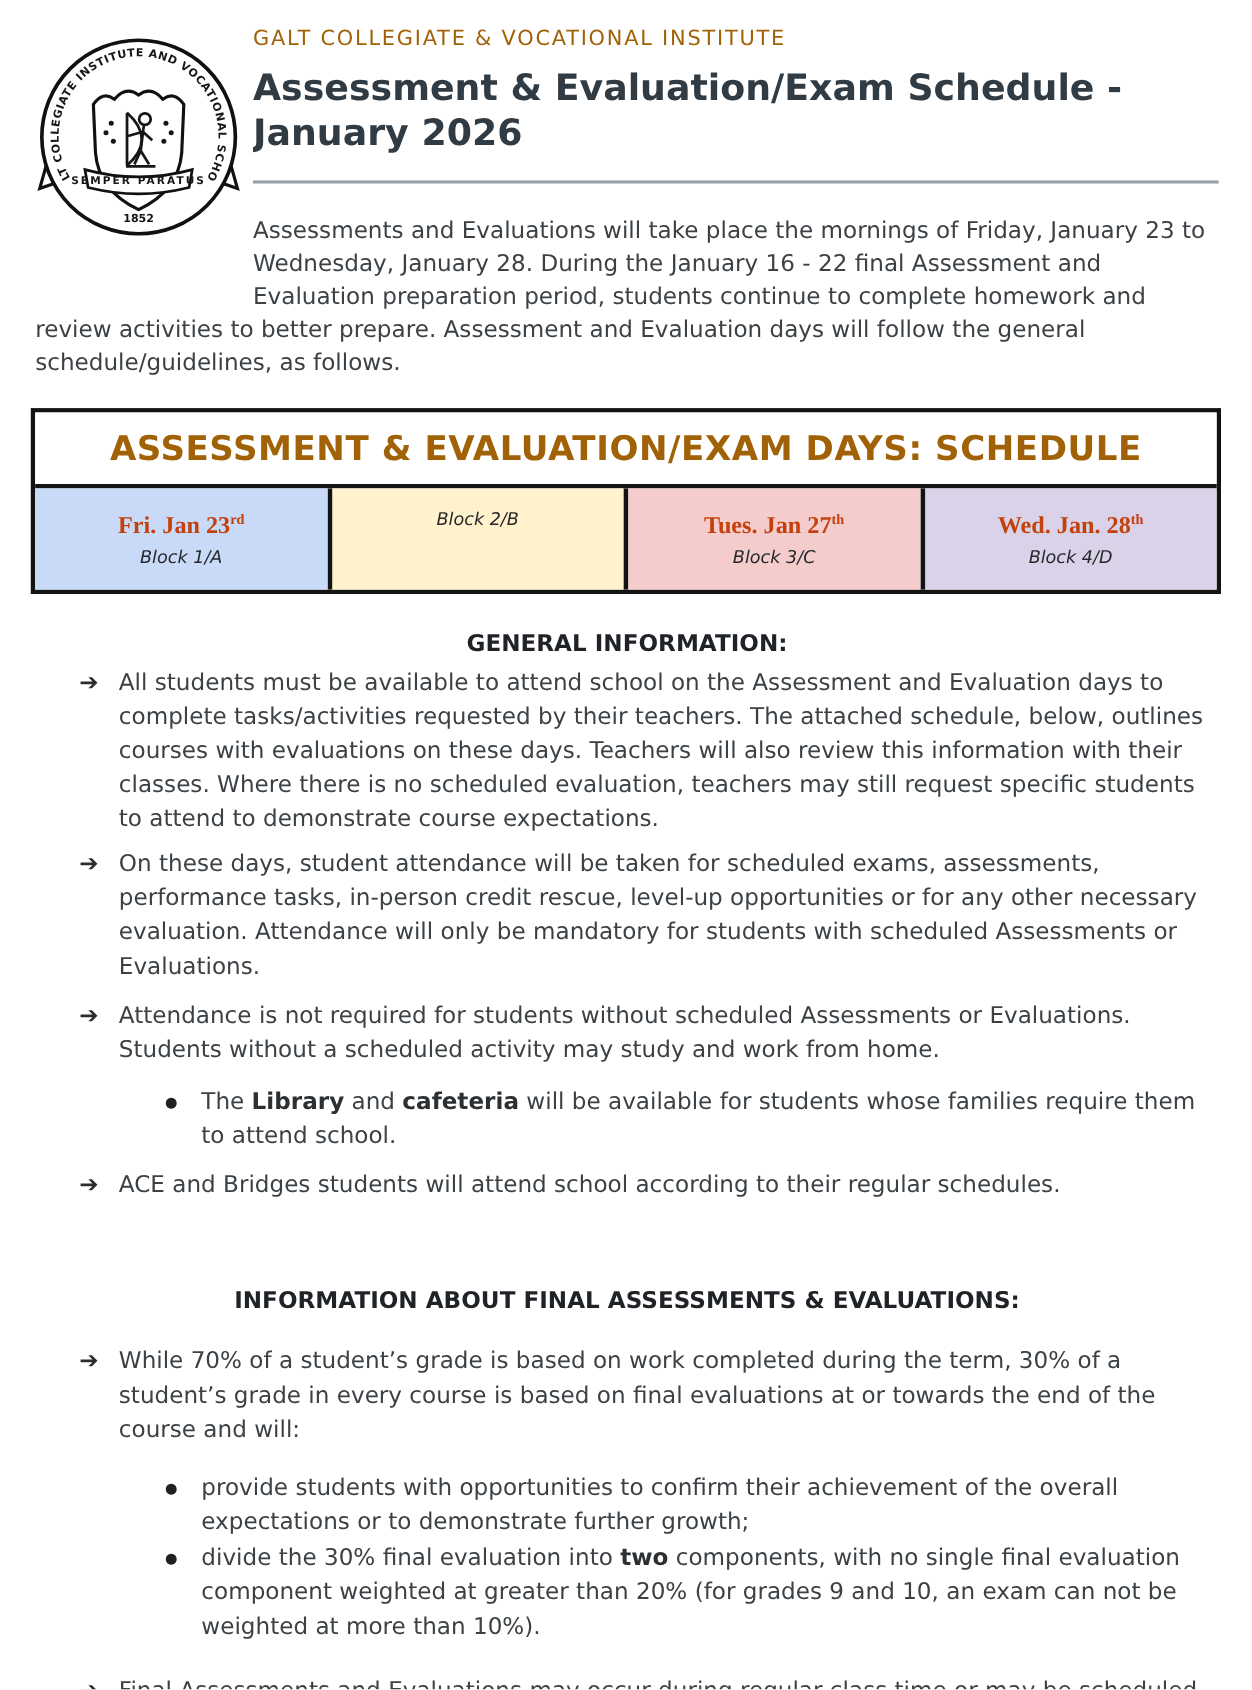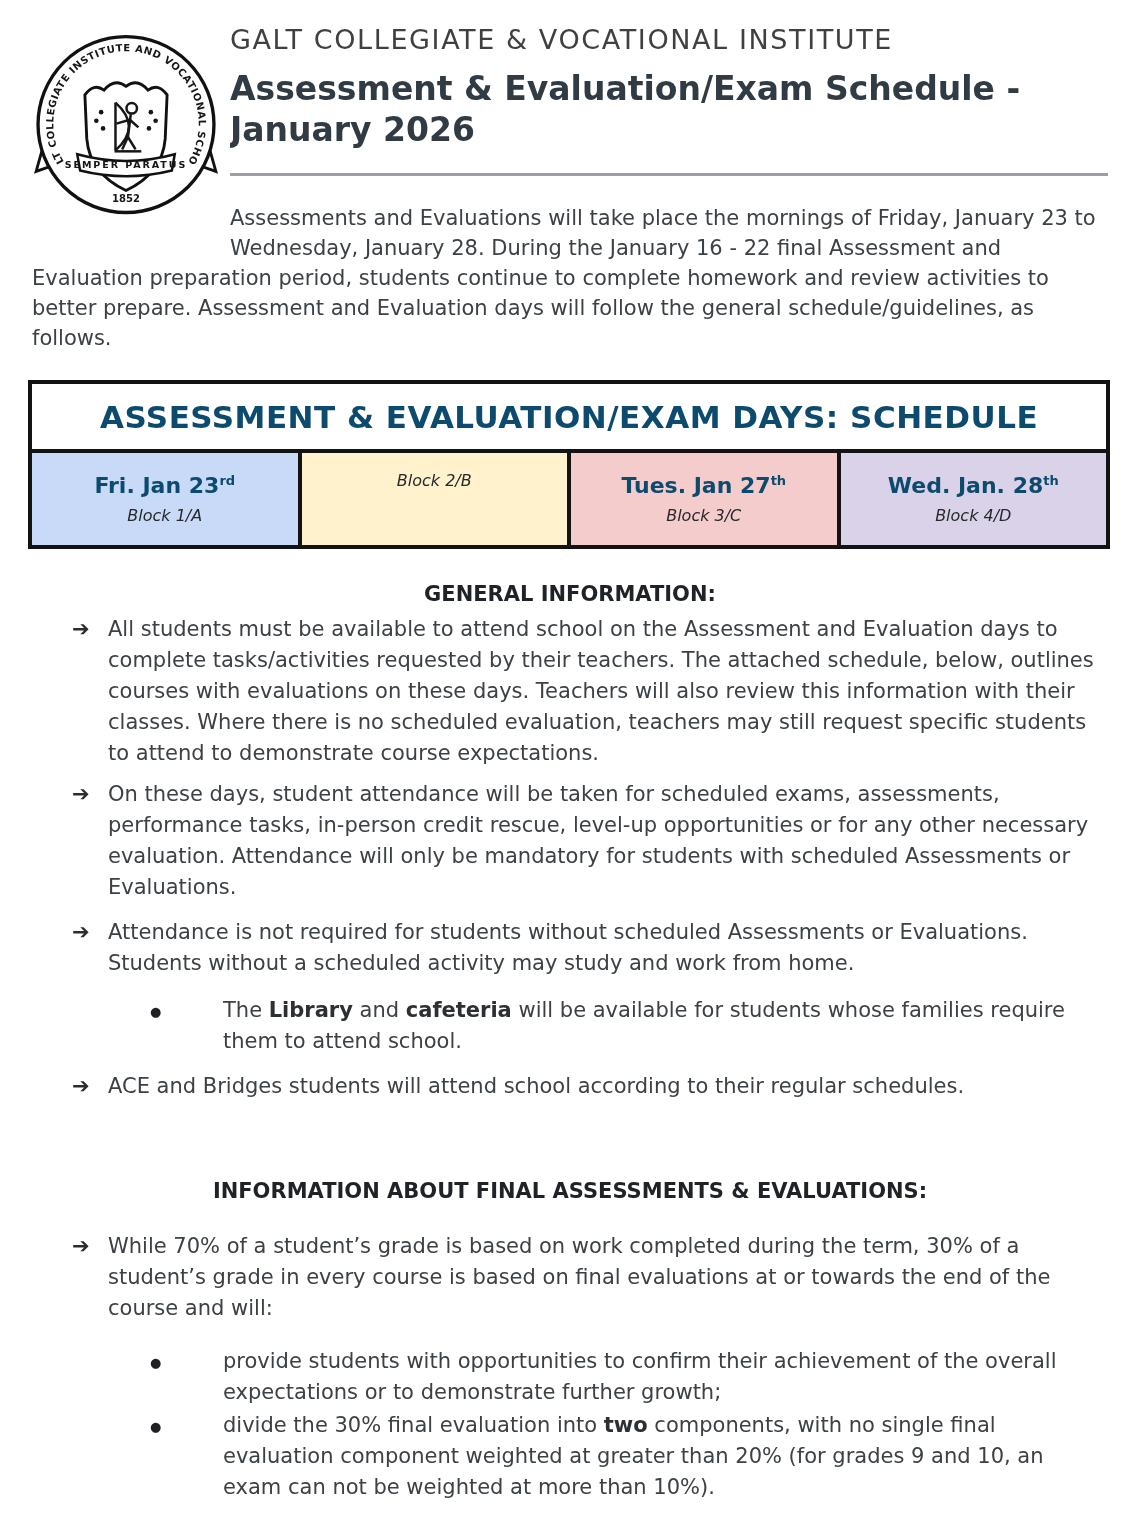--- a/index.html
+++ b/index.html
@@ -8,55 +8,55 @@
     width:1138px;height:1536px;
     overflow:hidden;
     background:#ffffff;
     font-family:"DejaVu Sans","Liberation Sans",sans-serif;
     color:#3c4145;
   }
   
   .logo{float:left;width:192px;height:196px;margin:28px 8px 32px 30px;}
   .logo svg{width:100%;height:100%;}
   .header-right{overflow:hidden;padding-top:24px;margin-right:30px;}
-  .school-name{font-size:27px;letter-spacing:1.6px;color:#404040;font-weight:400;}
+  .school-name{font-size:19px;letter-spacing:1.6px;color:#a16207;font-weight:400;}
   .doc-title{margin:13px 0 0 0;font-size:33px;line-height:41px;font-weight:bold;color:#313b44;}
   .divider{border:0;border-top:3px solid #9aa0a6;margin:23px 0 0 0;}
   .intro{margin:27px 30px 0 32px;font-size:21px;line-height:30px;}
   
   .schedule-table{margin:27px 28px 0 28px;border:4px solid #131313;}
   .table-title{
     background:#ffffff;text-align:center;
     font-size:31px;font-weight:bold;letter-spacing:0.5px;
     padding:15px 4px 14px 4px;
   }
   .table-row{display:flex;border-top:4px solid #131313;}
   .day-cell{flex:1 1 0;text-align:center;padding:13px 4px 14px 4px;border-left:4px solid #131313;}
   .day-cell:first-child{border-left:none;}
-  .day-date{font-size:22px;font-weight:bold;color:#0c4a6e;line-height:30px;}
+  .day-date{font-size:22px;font-weight:bold;color:#c2410c;line-height:30px;font-family:Liberation Serif, serif;}
   .day-date sup{font-size:13px;font-weight:bold;}
   .day-block{font-size:16px;font-style:italic;color:#26282b;line-height:30px;}
   
   .section-heading{
     margin:30px 30px 0 32px;font-size:21px;font-weight:bold;
     color:#1f2327;line-height:31px;text-align:center;
   }
   .section-heading.second{margin-top:74px;}
   .bullet{display:flex;margin:10px 32px 0 72px;}
   .bullet.first{margin-top:4px;}
   .bullet.after-head{margin-top:24px;}
   .bullet.gap-lg{margin-top:28px;}
   .bullet.gap-md{margin-top:14px;}
   .bullet .marker{flex:0 0 36px;font-size:21px;line-height:31px;color:#2a2d30;}
   .bullet .btext{flex:1 1 auto;font-size:21px;line-height:31px;}
   .sub-bullet{display:flex;margin:16px 32px 0 150px;}
   .sub-bullet.tight{margin-top:2px;}
   .sub-bullet.gap{margin-top:22px;}
   .sub-bullet .marker{flex:0 0 33px;font-size:13px;line-height:31px;color:#1f2023;padding-top:1px;}
-  .sub-bullet .btext{flex:1 1 auto;font-size:21px;line-height:31px;margin-left:40px;}
+  .sub-bullet .btext{flex:1 1 auto;font-size:21px;line-height:31px;}
   b{font-weight:bold;color:#2c3033;}
   
   .crest-stroke{fill:#ffffff;stroke:#111111;}
 </style>
 </head>
 <body>
 
 <div class="page">
 
   <div>
@@ -109,21 +109,21 @@
     <div class="header-right">
       <div class="school-name">GALT COLLEGIATE &amp; VOCATIONAL INSTITUTE</div>
       <h1 class="doc-title"><span>Assessment &amp; Evaluation/Exam Schedule -</span><br><span>January 2026</span></h1>
       <hr class="divider">
     </div>
   </div>
 
   <p class="intro">Assessments and Evaluations will take place the mornings of Friday, January 23 to Wednesday, January 28. During the January 16 - 22 final Assessment and Evaluation preparation period, students continue to complete homework and review activities to better prepare. Assessment and Evaluation days will follow the general schedule/guidelines, as follows.</p>
 
   <div class="schedule-table">
-    <div class="table-title" style="color: #0c4a6e;">ASSESSMENT &amp; EVALUATION/EXAM DAYS: SCHEDULE</div>
+    <div class="table-title" style="color: #a16207;">ASSESSMENT &amp; EVALUATION/EXAM DAYS: SCHEDULE</div>
     <div class="table-row">
       <div class="day-cell" style="background-color: rgb(201, 218, 248);">
         <div class="day-date"><span>Fri. Jan 23</span><sup>rd</sup></div>
         <div class="day-block">Block 1/A</div>
       </div>
       <div class="day-cell" style="background-color: rgb(255, 242, 204);">
         <div class="day-block">Block 2/B</div>
       </div>
       <div class="day-cell" style="background-color: rgb(244, 204, 204);">
         <div class="day-date"><span>Tues. Jan 27</span><sup>th</sup></div>

